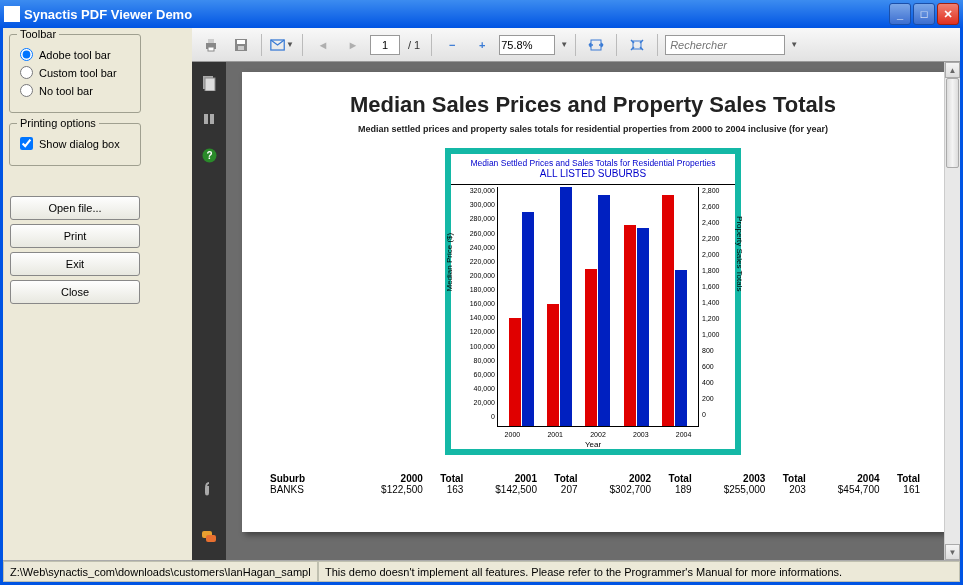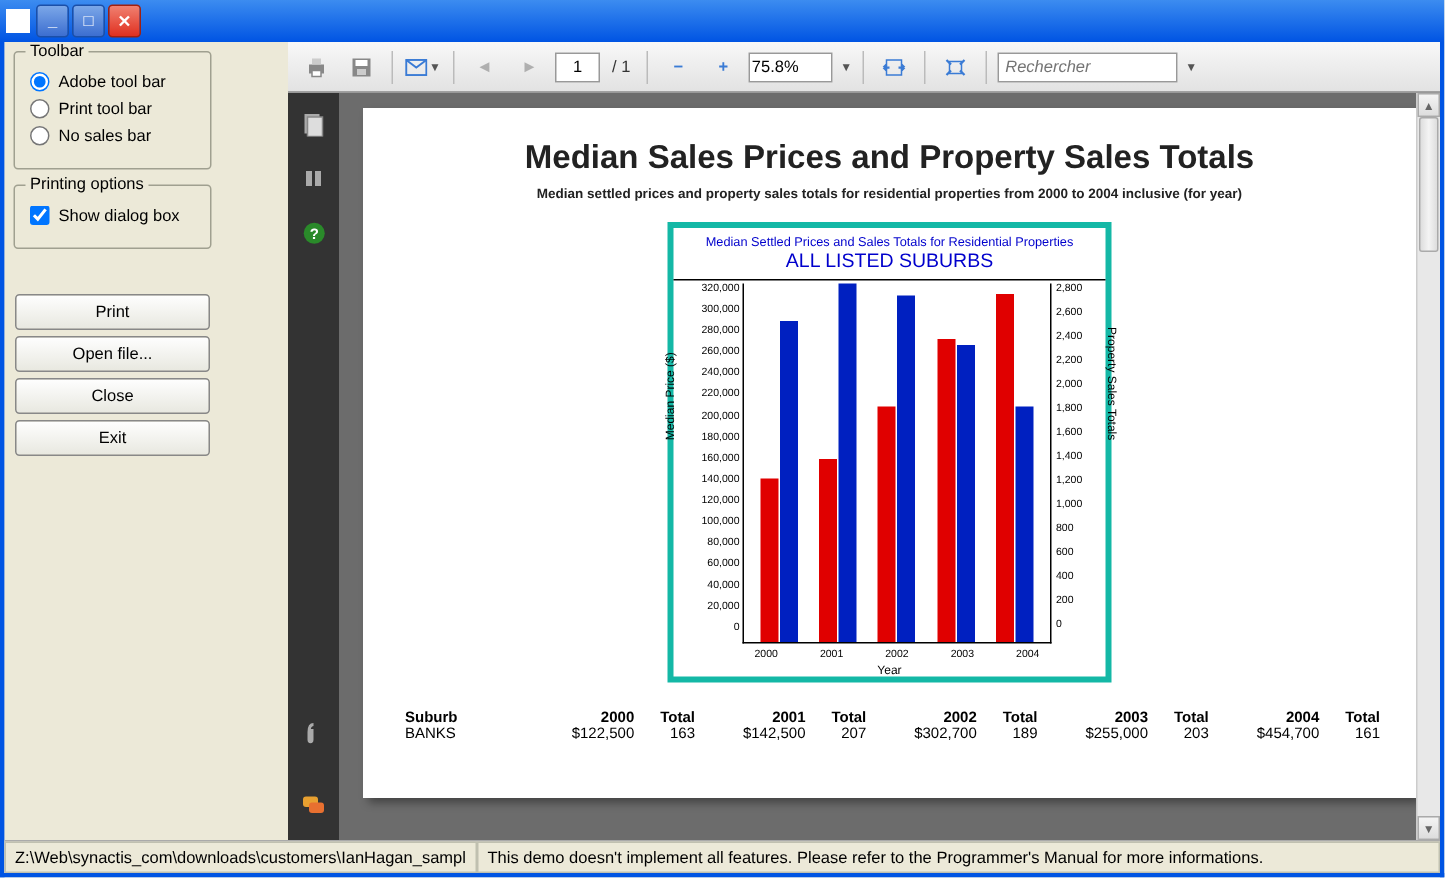--- a/index.html
+++ b/index.html
@@ -28,23 +28,23 @@
 .zoom-box { width: 56px; height: 20px; border: 1px solid #999; font-size: 11px; padding: 0 1px; }
 .search-box { width: 120px; height: 20px; border: 1px solid #999; font-size: 11px; font-style: italic; color: #999; padding: 0 4px; }
 .pdf-body { flex: 1; display: flex; overflow: hidden; }
 .pdf-sidebar { width: 34px; background: #333; display: flex; flex-direction: column; align-items: center; padding-top: 12px; gap: 18px; }
 .sb-icon { width: 18px; height: 18px; cursor: pointer; display: flex; align-items: center; justify-content: center; color: #aaa; }
 .pdf-page-wrap { flex: 1; background: #6c6c6c; padding: 10px 16px; overflow: auto; position: relative; }
 .pdf-page { background: white; width: 702px; height: 460px; box-shadow: 3px 3px 6px rgba(0,0,0,0.4); padding: 20px 24px; position: relative; }
 .pdf-title { font-family: Arial; font-size: 22px; font-weight: bold; text-align: center; margin-bottom: 6px; color: #222; }
 .pdf-subtitle { font-size: 9px; text-align: center; font-weight: bold; color: #222; margin-bottom: 14px; }
 .chart-area { display: flex; justify-content: center; align-items: flex-start; gap: 14px; }
-.chart-box { border: 4px solid #14b8a6; position: relative; width: 296px; }
+.chart-box { border: 6px solid #14b8a6; position: relative; width: 296px; }
 .chart-title { font-size: 8.5px; color: #0000cc; text-align: center; padding: 4px 6px; border-bottom: 1px solid #000; line-height: 1.2; }
-.chart-title .sub { color: #0000cc; font-size: 13px; }
+.chart-title .sub { color: #0000cc; font-size: 10px; }
 .chart-plot { position: relative; height: 244px; padding: 2px 6px 2px 6px; display: flex; }
 .y-axis-left { display: flex; flex-direction: column; text-align: right; font-size: 7px; padding-right: 2px; width: 40px; }
 .y-tick { flex: 1; display: flex; align-items: flex-start; justify-content: flex-end; }
 .y-axis-right { display: flex; flex-direction: column; text-align: left; font-size: 7px; padding-left: 3px; width: 30px; }
 .y2-tick { flex: 1; display: flex; align-items: flex-start; }
 .plot-area { flex: 1; border-left: 1px solid #000; border-right: 1px solid #000; border-bottom: 1px solid #000; position: relative; display: flex; align-items: flex-end; justify-content: space-around; padding: 0 4px 0 4px; }
 .bar-group { display: flex; gap: 1px; align-items: flex-end; height: 100%; }
 .bar { width: 12px; }
 .bar.red { background: #e00000; }
 .bar.blue { background: #0020c0; }
@@ -71,57 +71,58 @@
 .status-cell { border: 1px solid #c0c0b0; padding: 2px 6px; display: flex; align-items: center; }
 .status-path { width: 315px; overflow: hidden; white-space: nowrap; }
 .status-msg { flex: 1; }
 .tb-dd { font-size: 8px; color: #555; padding-left: 1px; }
 </style>
 </head>
 <body>
 
 <div class="titlebar">
   <span class="titlebar-icon"></span>
+  <span class="titlebar-text">Synactis PDF Viewer Demo</span>
   <div class="win-btns">
     <div class="win-btn">_</div>
     <div class="win-btn">□</div>
     <div class="win-btn close">✕</div>
   </div>
 </div>
 
 <div class="outer-border">
   <div class="main-area">
     <div class="left-panel">
       <div class="groupbox">
         <span class="groupbox-title">Toolbar</span>
         <label class="radio-row">
             <input type="radio" name="tb" checked="" style="">
             <span>Adobe tool bar</span>
           </label>
         <label class="radio-row">
             <input type="radio" name="tb" style="">
-            <span>Print tool bar</span>
+            <span>Custom tool bar</span>
           </label>
         <label class="radio-row">
             <input type="radio" name="tb" style="">
-            <span>No sales bar</span>
+            <span>No tool bar</span>
           </label>
       </div>
       <div class="groupbox" style="">
         <span class="groupbox-title">Printing options</span>
         <label class="check-row">
             <input type="checkbox" checked="" style="">
             <span>Show dialog box</span>
           </label>
       </div>
       <div class="btn-stack">
+        <button class="btn-classic">Open file...</button>
         <button class="btn-classic">Print</button>
-        <button class="btn-classic">Open file...</button>
+        <button class="btn-classic">Exit</button>
         <button class="btn-classic">Close</button>
-        <button class="btn-classic">Exit</button>
       </div>
     </div>
 
     <div class="viewer-area">
       <div class="pdf-toolbar">
         <div class="tb-btn">
             <svg width="16" height="16" viewBox="0 0 16 16">
               <rect x="3" y="6" width="10" height="6" fill="#888"></rect>
               <rect x="5" y="2" width="6" height="4" fill="#ccc"></rect>
               <rect x="5" y="10" width="6" height="4" fill="#fff" stroke="#888"></rect>

